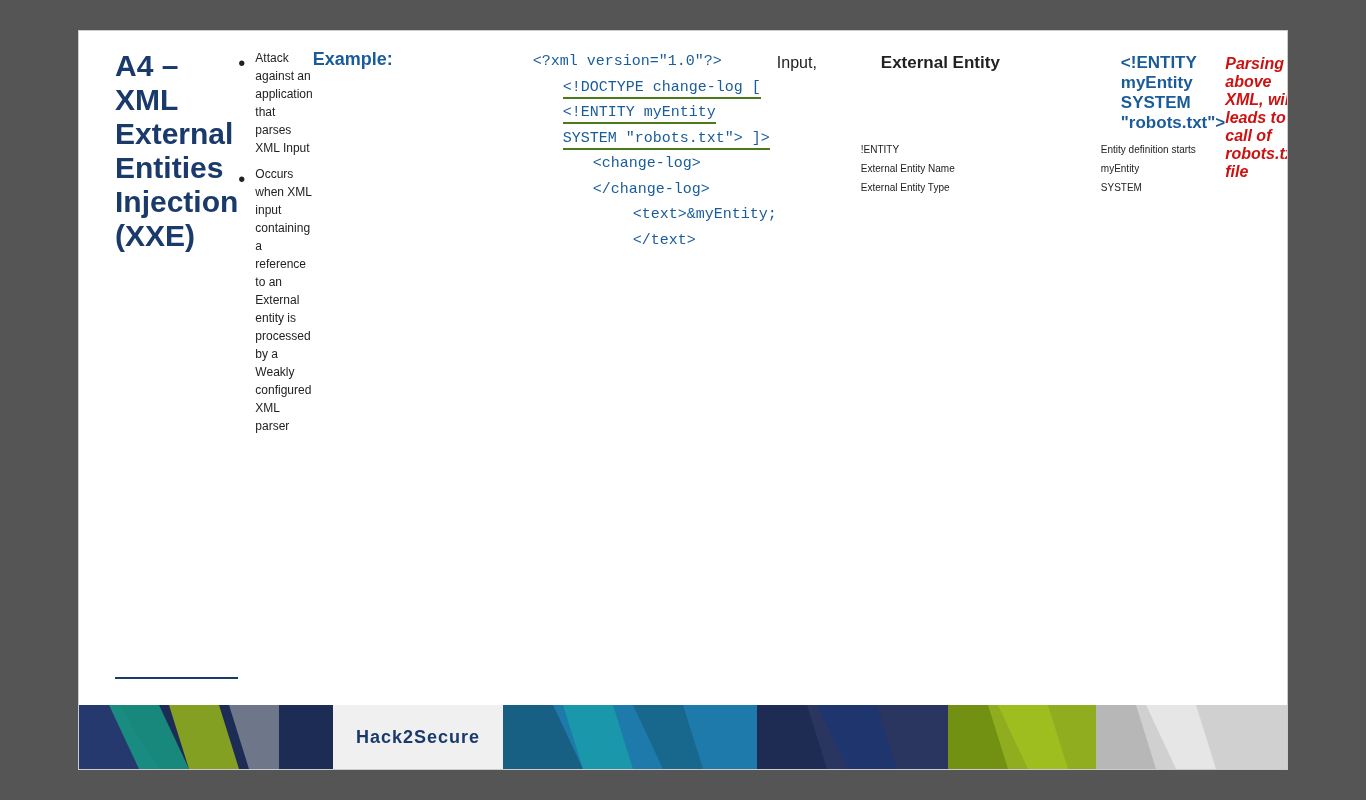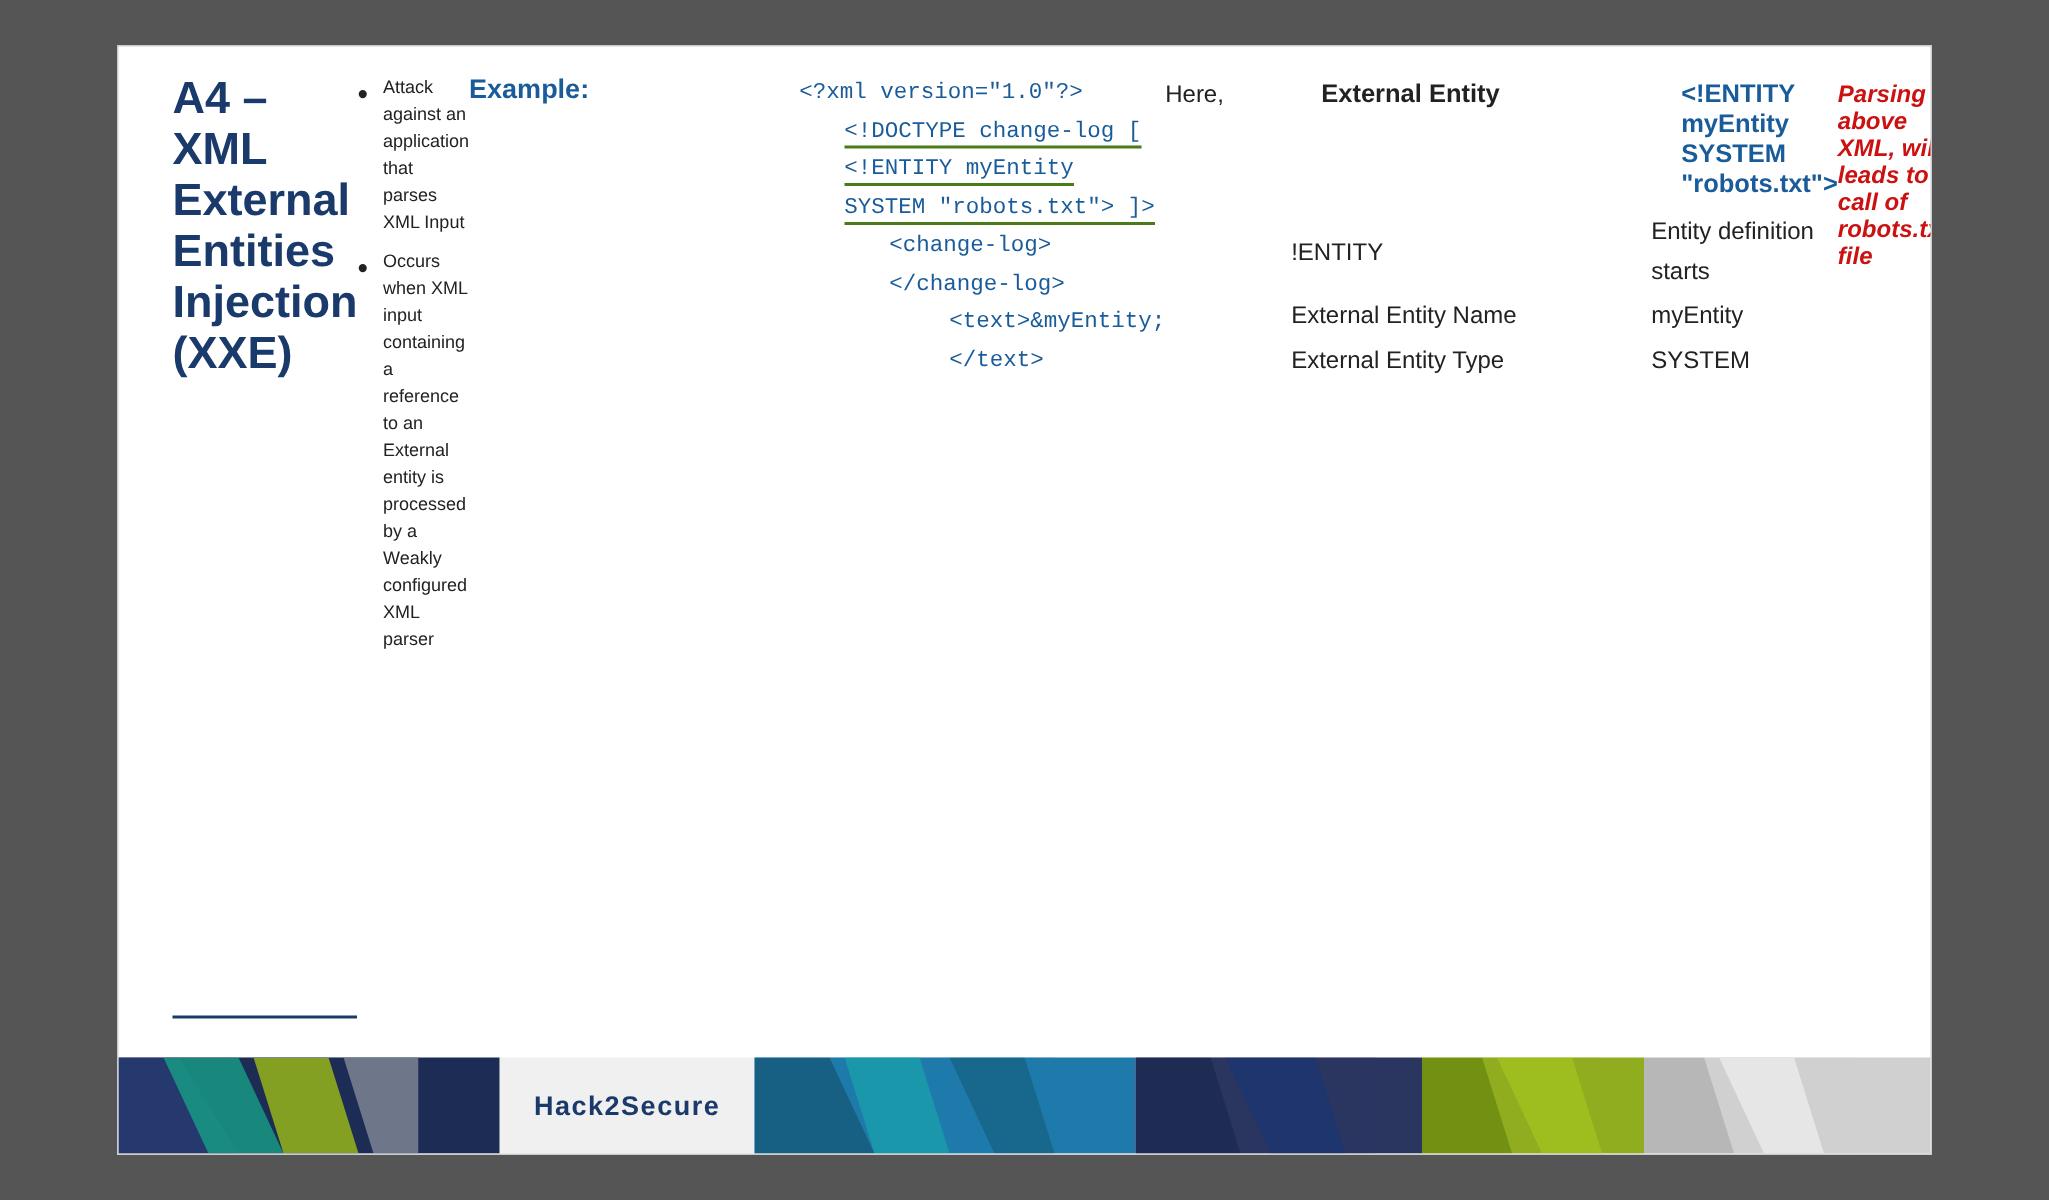--- a/index.html
+++ b/index.html
@@ -110,21 +110,21 @@
     .entity-table {
       display: flex;
       flex-direction: column;
       margin-left: 84px;
       gap: 2px;
       margin-bottom: 12px;
     }
     .entity-row {
       display: flex;
       align-items: center;
-      font-size: 16px;
+      font-size: 10px;
       line-height: 1.7;
     }
     .entity-row-label {
       min-width: 240px;
       color: #222;
     }
     .entity-row-value {
       color: #222;
     }
     .warning-text {
@@ -175,21 +175,21 @@
     <div class="code-block">
       <span class="code-line" style="padding-left:80px;">&lt;?xml version="1.0"?&gt;</span>
       <span class="code-line" style="padding-left:110px;"><span class="underlined">&lt;!DOCTYPE change-log [ &lt;!ENTITY myEntity SYSTEM "robots.txt"&gt; ]&gt;</span></span>
       <span class="code-line" style="padding-left:140px;">&lt;change-log&gt;</span>
       <span class="code-line" style="padding-left:140px;">&lt;/change-log&gt;</span>
       <span class="code-line" style="padding-left:180px;">&lt;text&gt;&amp;myEntity;&lt;/text&gt;</span>
     </div>
 
     <div class="entity-section">
       <div class="entity-here-row">
-        <span class="here-label">Here,</span>
+        <span class="here-label">Input,</span>
         <span class="here-term" style="font-weight:bold; font-size:17px;">External Entity</span>
         <span class="here-value">&lt;!ENTITY myEntity SYSTEM "robots.txt"&gt;</span>
       </div>
 
       <div class="entity-table">
         <div class="entity-row">
           <span class="entity-row-label">!ENTITY</span>
           <span class="entity-row-value">Entity definition starts</span>
         </div>
         <div class="entity-row">

